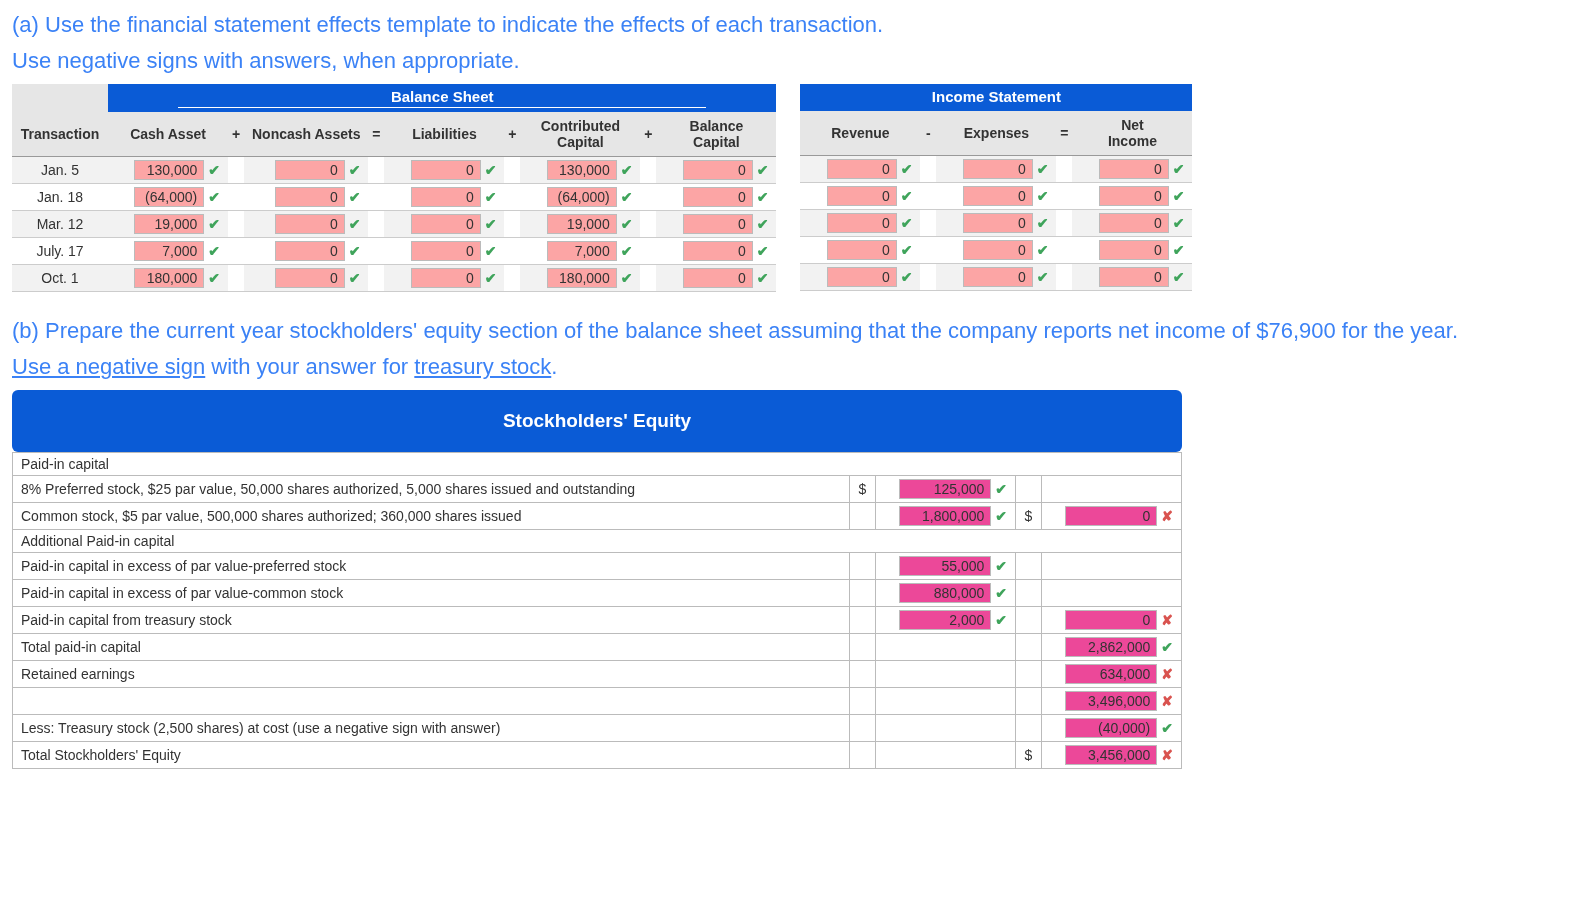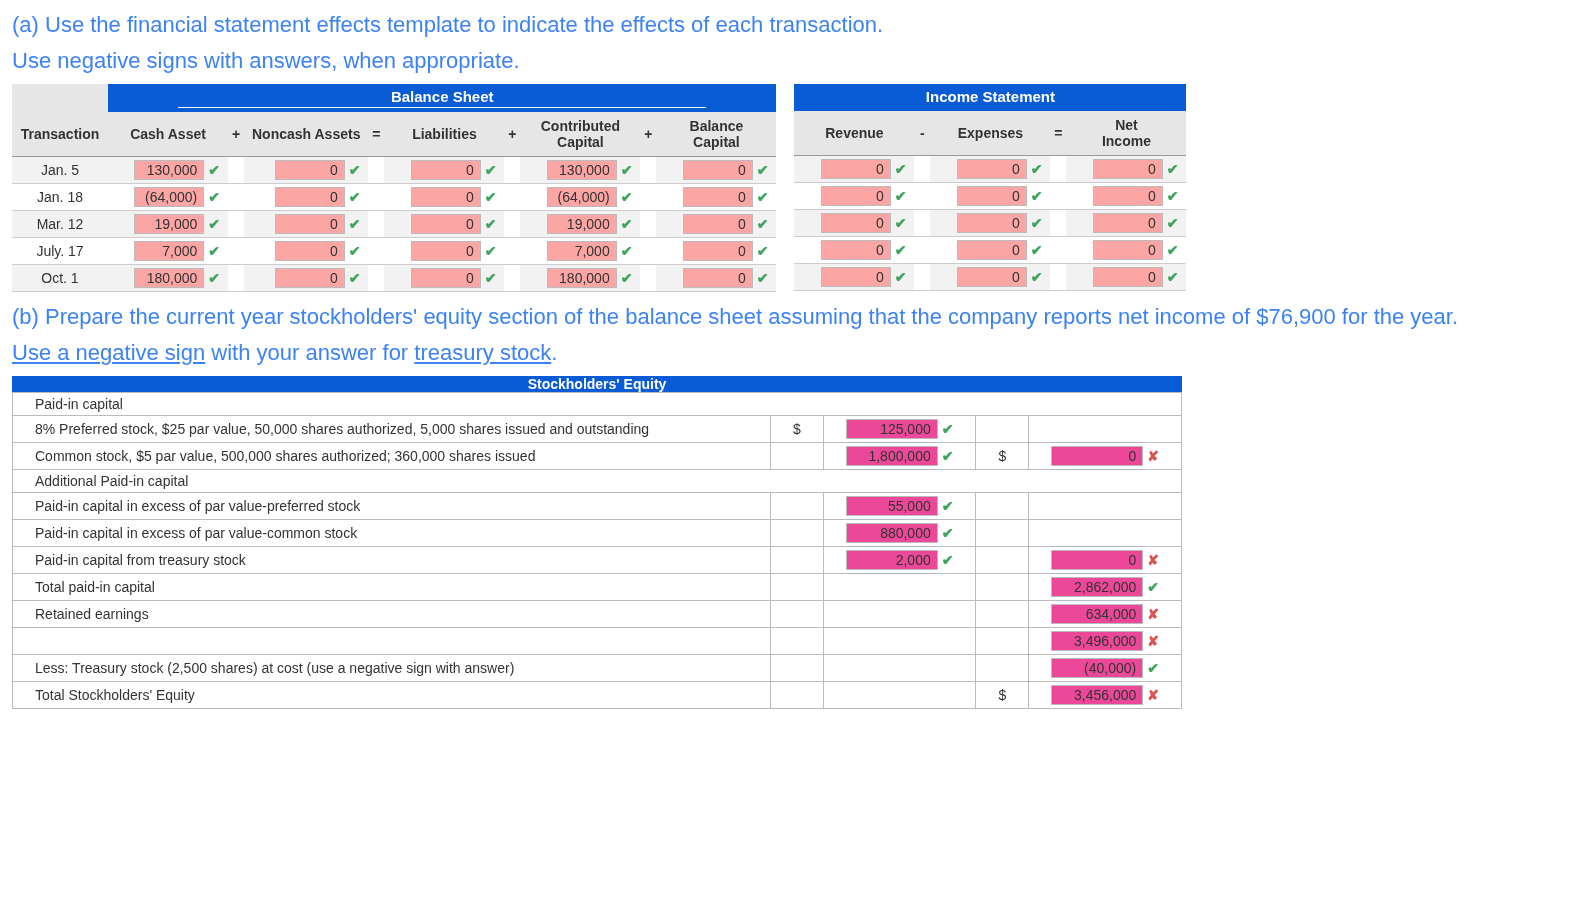--- a/index.html
+++ b/index.html
@@ -6,21 +6,21 @@
   body {
     font-family: "Segoe UI", Arial, sans-serif;
     font-size: 15px;
     color: #333;
     margin: 0;
     padding: 8px 12px;
     background: #fff;
   }
   p.prompt { margin: 4px 0 10px 0; font-size: 22px; color: #3b82f6; }
   .underline { text-decoration: underline; }
-  .tables-wrap { display: flex; gap: 18px; align-items: flex-start; margin-bottom: 12px; }
+  .tables-wrap { display: flex; gap: 24px; align-items: flex-start; margin-bottom: 26px; }
   table { border-collapse: collapse; }
   th, td { padding: 3px 8px; font-size: 14px; vertical-align: middle; }
   .bal-header, .inc-header {
     background: #0a5bd6;
     color: #fff;
     font-weight: 700;
     text-align: center;
     padding: 4px 10px;
     font-size: 15px;
   }
@@ -40,24 +40,24 @@
   td.label { text-align: center; min-width: 96px; }
   td.valcell { text-align: right; white-space: nowrap; }
   td.valcell .val { display:inline-block; min-width:70px; text-align:right; background:#fca5a5; border:1px solid #bbb; padding:1px 6px; margin-right:2px; }
   .tables-wrap td.valcell { min-width: 120px; }
   .check { color: #3fa45b; font-weight:700; margin-left:2px; }
   .cross { color: #d9534f; font-weight:700; margin-left:2px; }
   td.op, th.op { text-align:center; width:16px; padding-left:2px; padding-right:2px; }
   .stk-wrap { max-width: 1170px; }
   .stk-header {
     background: #0a5bd6; color:#fff; font-weight:700; text-align:center;
-    padding:0 10px; font-size:14px;
+    padding:20px 10px; font-size:19px;border-radius:6px;
   }
   table.stk { width: 100%; }
-  table.stk td { border: 1px solid #bbb; padding: 3px 22px; }
+  table.stk td { border: 1px solid #bbb; padding: 3px 8px; }
   table.stk td.lbl { text-align:left; }
   table.stk td.dollar { width: 26px; text-align:center; }
   table.stk td.amt { text-align:right; white-space:nowrap; width: 140px; }
   table.stk td.amt .val { display:inline-block; min-width:92px; text-align:right; background:#ec4899; border:1px solid #bbb; padding:1px 6px; margin-right:2px;}
   table.stk td.amt-plain { text-align:right; white-space:nowrap; width: 140px;}
 </style>
 </head>
 <body>
 
 <p class="prompt">(a) Use the financial statement effects template to indicate the effects of each transaction.</p>

